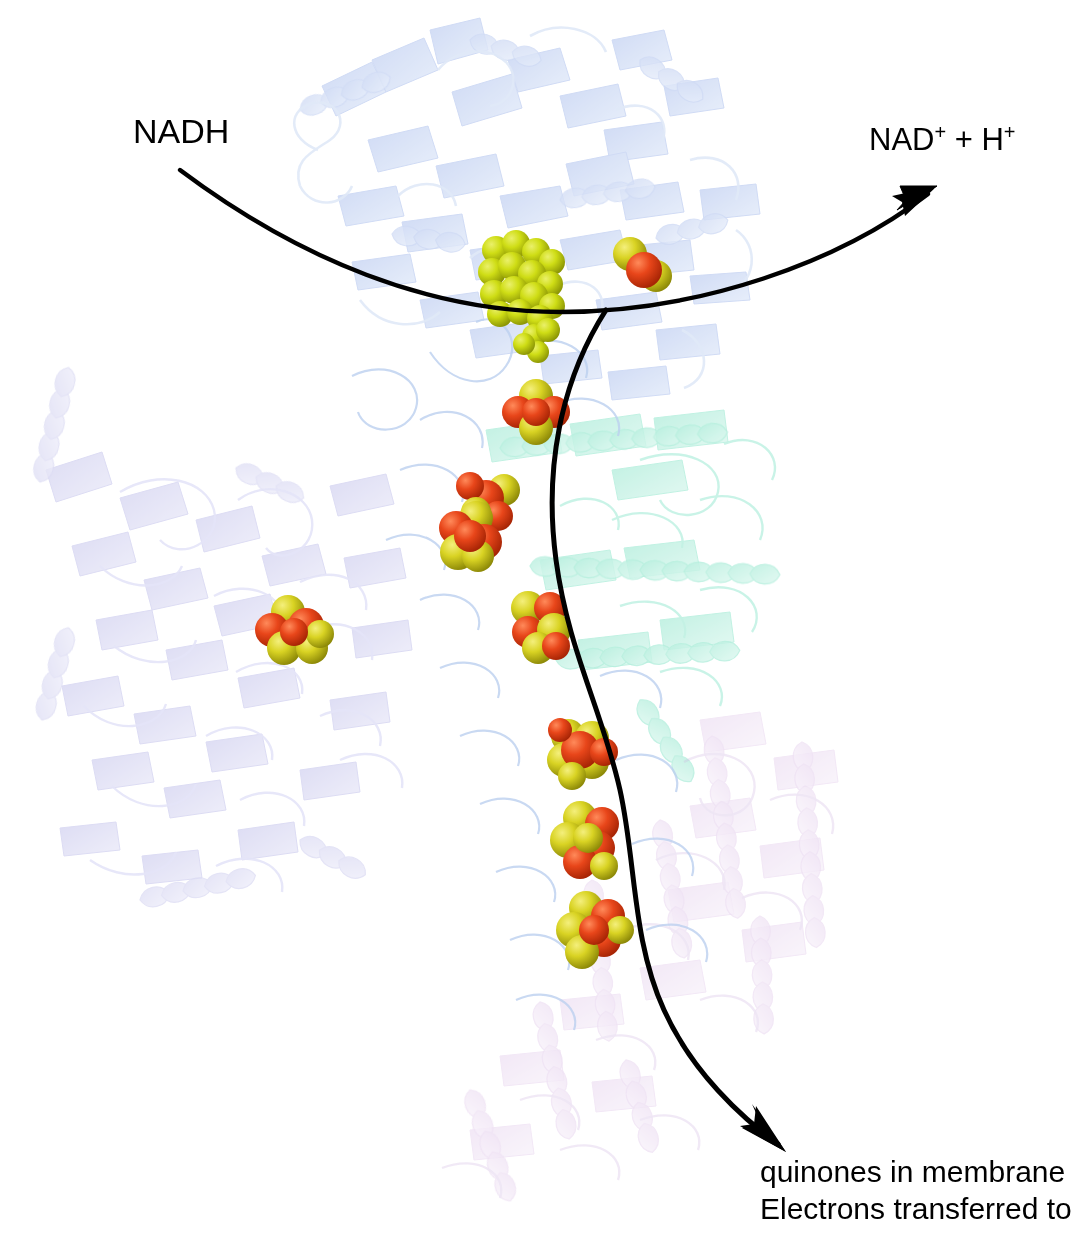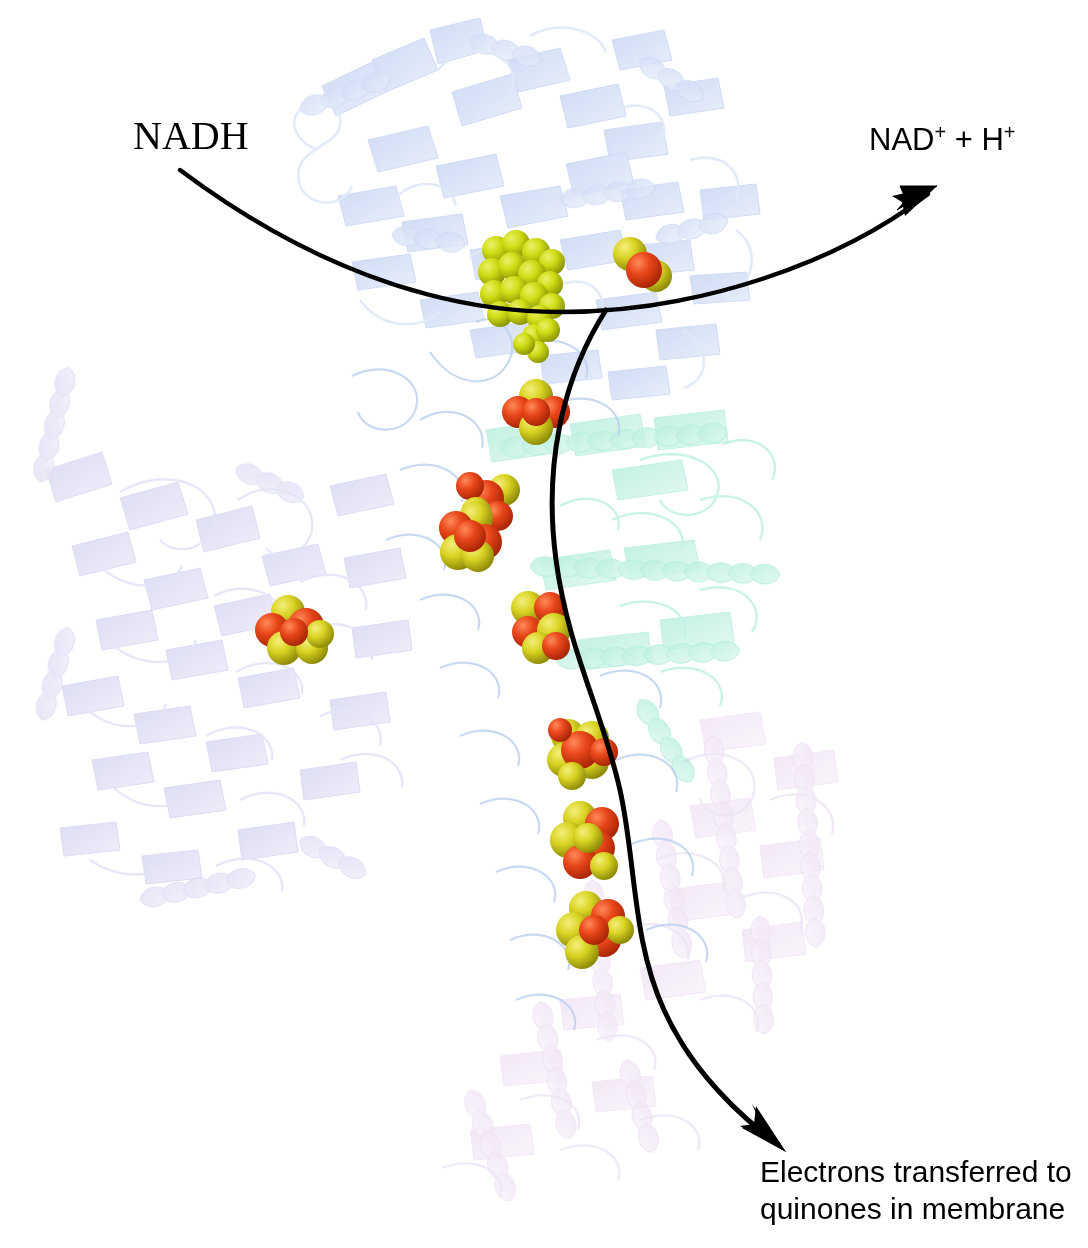--- a/index.html
+++ b/index.html
@@ -1,21 +1,21 @@
 <!DOCTYPE html>
 <html><head>
 <meta charset="utf-8">
 <style>
   html,body{margin:0;padding:0;background:#ffffff;}
   body{width:1088px;height:1248px;position:relative;overflow:hidden;
        font-family:"Liberation Sans",sans-serif;}
   #stage{position:absolute;inset:0;width:1088px;height:1248px;}
   .layer{position:absolute;left:0;top:0;width:1088px;height:1248px;}
   .lbl{position:absolute;color:#000;white-space:nowrap;font-weight:400;}
-  #lbl-nadh{left:133px;top:112px;font-size:40px;font-family:Liberation Serif, serif;}
+  #lbl-nadh{left:133px;top:112px;font-size:34px;}
   #lbl-nadplus{left:858px;top:122px;font-size:31px;margin-left:11px;}
   #lbl-nadplus sup{font-size:20px;vertical-align:super;line-height:0;}
   #lbl-electrons{left:760px;top:1154px;font-size:30px;line-height:1.22;}
   .sr{position:absolute;width:1px;height:1px;overflow:hidden;clip:rect(0 0 0 0);}
 </style>
 </head>
 <body>
 
 <div id="stage">
 
@@ -526,18 +526,18 @@
         <path d="M786,1152 L752,1104 L760,1122 L742,1128 Z" fill="#000000"></path>
       </g>
     </g>
   </svg>
 
   <div class="lbl" id="lbl-nadh">NADH</div>
 
   <div class="lbl" id="lbl-nadplus"><span>NAD</span><sup>+</sup><span> + H</span><sup>+</sup></div>
 
   <div class="lbl" id="lbl-electrons">
+    <div>quinones in membrane</div>
     <div>Electrons transferred to</div>
-    <div>quinones in membrane</div>
   </div>
 
   <span class="sr">Respiratory Complex I electron transfer pathway</span>
 </div>
 
 </body></html>

